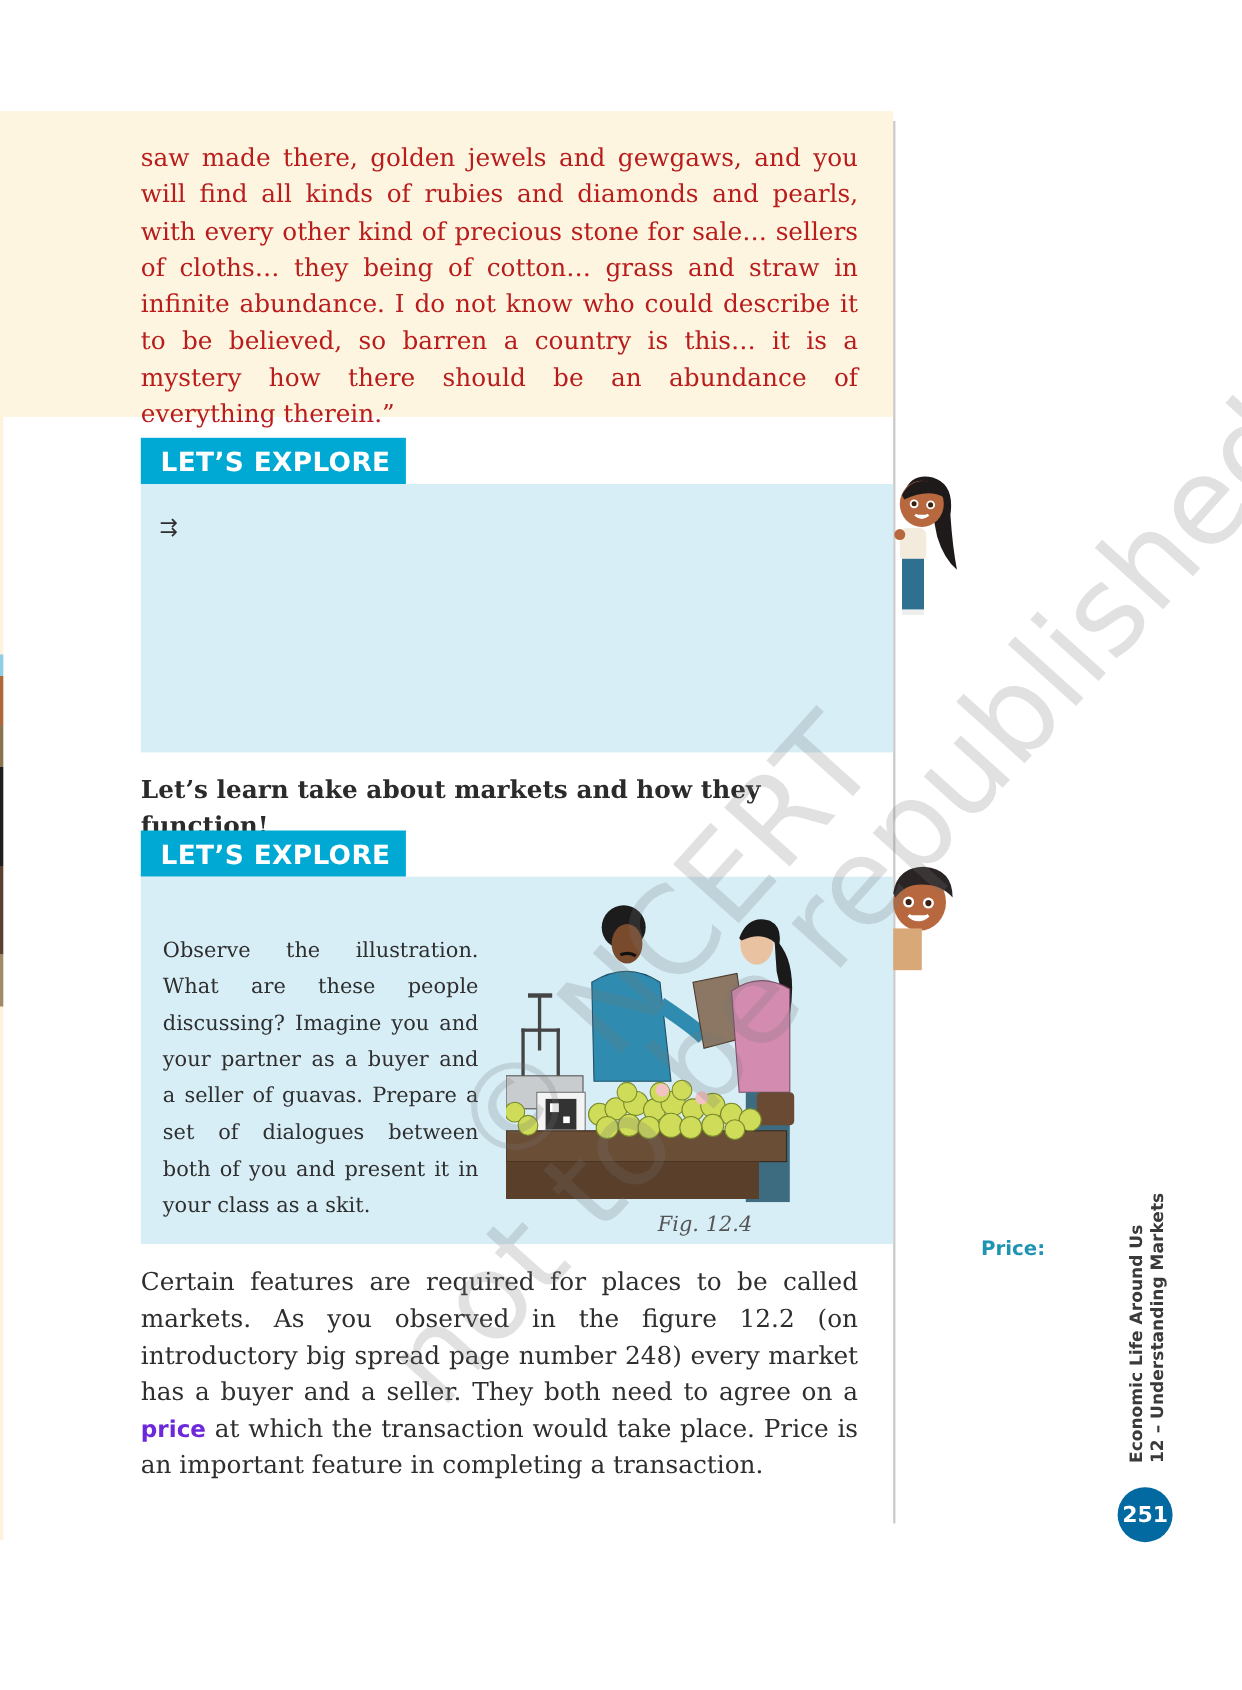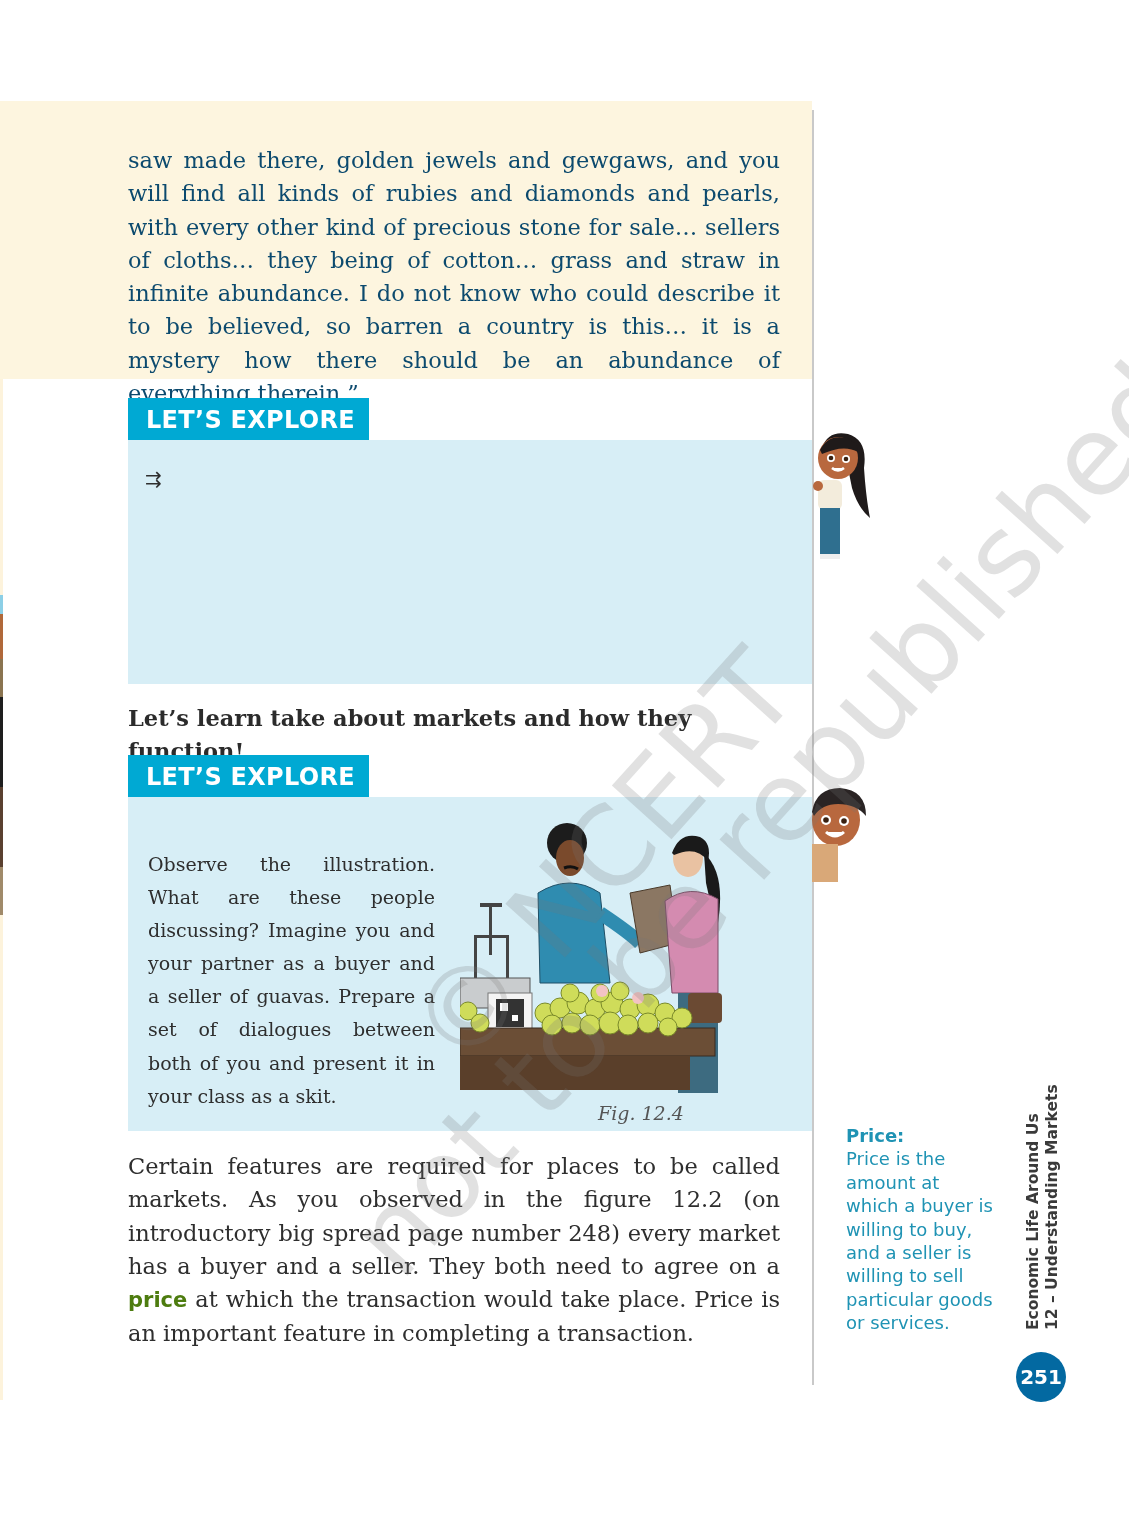--- a/index.html
+++ b/index.html
@@ -14,22 +14,21 @@
   
   .edge-cream { left: 0; top: 110px; width: 3px; height: 1290px; background: #fdf3dc; }
   .edge-photo { left: 0; top: 595px; width: 3px; height: 320px;
     background: linear-gradient(#8ccfe6 0 6%, #b0683a 6% 20%, #8a7450 20% 32%, #1e1e1e 32% 60%, #5a4030 60% 85%, #a08a6a 85% 100%); }
 
   
   .quote-box { left: 0; top: 101px; width: 812px; height: 278px; background: #fdf5df; }
   .quote-text {
     left: 128px; top: 128px; width: 652px;
     font-size: 22.5px; line-height: 33.3px; text-align: justify;
-    color: #0c4a6e;
-    margin-top: 16px;
+    color: #b91c1c;
   }
 
   
   .separator { left: 812px; top: 110px; width: 2px; height: 1275px; background: #c9c9c9; }
 
   
   .badge {
     left: 128px; width: 241px; height: 42px; background: #00a9d3;
     color: #ffffff; font-family: "DejaVu Sans", sans-serif; font-weight: bold;
     font-size: 24px; line-height: 44px; padding-left: 18px; box-sizing: border-box;
@@ -47,23 +46,23 @@
     text-align: justify; margin-bottom: 8px; color: #2e2e2e; }
   .bullet-list li .arrow { position: absolute; left: 0; top: 0; font-family: "DejaVu Sans", sans-serif; font-size: 20px; }
 
   .bold-line { left: 128px; top: 702px; width: 660px; font-weight: bold; font-size: 22.5px; line-height: 33px; color: #2b2b2b; }
 
   .observe-text { left: 148px; top: 848px; width: 287px; font-size: 19px; line-height: 33.1px; text-align: justify; color: #2e2e2e; }
 
   .fig-caption { left: 598px; top: 1102px; font-style: italic; font-size: 19px; color: #555; text-align: right; }
 
   .body-text { left: 128px; top: 1150px; width: 652px; font-size: 22.5px; line-height: 33.3px; text-align: justify; color: #2e2e2e; }
-  .keyword { color: #4d7c0f; font-weight: bold; font-family: "DejaVu Sans", sans-serif; font-size: 21px; }
-
-  .glossary { left: 846px; top: 1124px; width: 150px; font-family: "DejaVu Sans", sans-serif; font-size: 18px; line-height: 23.4px; color: #1f93b4; }
+  .keyword { color: #6d28d9; font-weight: bold; font-family: "DejaVu Sans", sans-serif; font-size: 21px; }
+
+  .glossary { left: 846px; top: 1124px; width: 150px; font-family: "DejaVu Sans", sans-serif; font-size: 18px; line-height: 23.4px; color: #1f93b4; text-align: center; }
   .glossary .term { font-weight: bold; display: block; }
 
   .running-head {
     left: 1024px; top: 1330px; width: 230px; height: 44px;
     transform-origin: 0 0; transform: rotate(-90deg);
     font-family: "DejaVu Sans", sans-serif; font-size: 15.5px; line-height: 19px; color: #3a3a3a; font-weight: bold;
     white-space: nowrap;
   }
   .page-num { left: 1016px; top: 1352px; width: 50px; height: 50px; border-radius: 50%; background: #0369a1;
     color: #fff; font-family: "DejaVu Sans", sans-serif; font-weight: bold; font-size: 20px; line-height: 50px; text-align: center; }
@@ -189,21 +188,20 @@
   </g>
   <circle cx="142" cy="178" r="6" fill="#f3c3c3"></circle>
     <circle cx="178" cy="185" r="6" fill="#f3c3c3"></circle>
 </svg>
 <div class="abs fig-caption">Fig. 12.4</div>
 
 <div class="abs body-text"><span>Certain features are required for places to be called markets. As you observed in the figure 12.2 (on introductory big spread page number 248) every market has a buyer and a seller. They both need to agree on a </span><span class="keyword">price</span><span> at which the transaction would take place. Price is an important feature in completing a transaction.</span></div>
 
 <div class="abs glossary">
   <span class="term">Price:</span>
-  <span>Price is the amount at which a buyer is willing to buy, and a seller is willing to sell particular goods or services.</span>
 </div>
 
 <div class="abs running-head">
   <div>Economic Life Around Us</div>
   <div>12 – Understanding Markets</div>
 </div>
 
 <div class="abs page-num">251</div>
 
 <div class="abs watermark">

